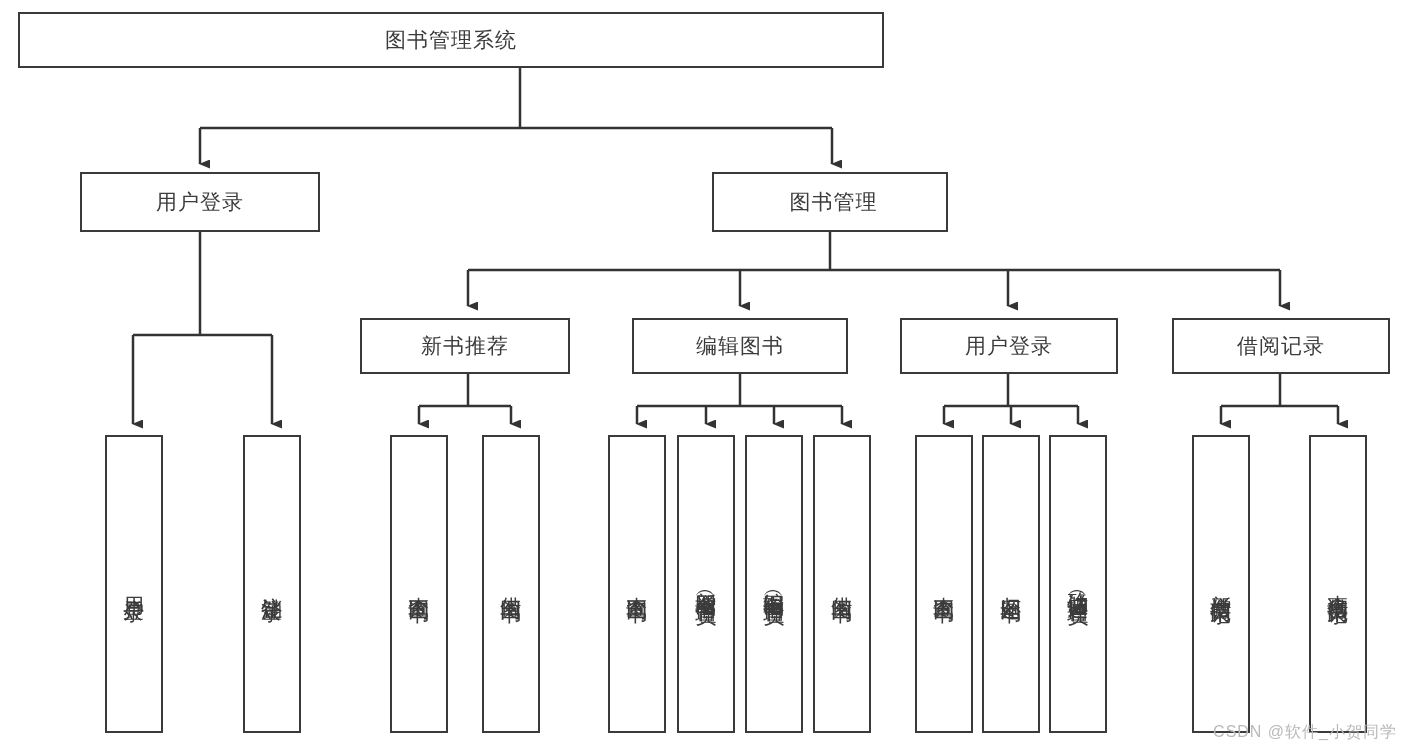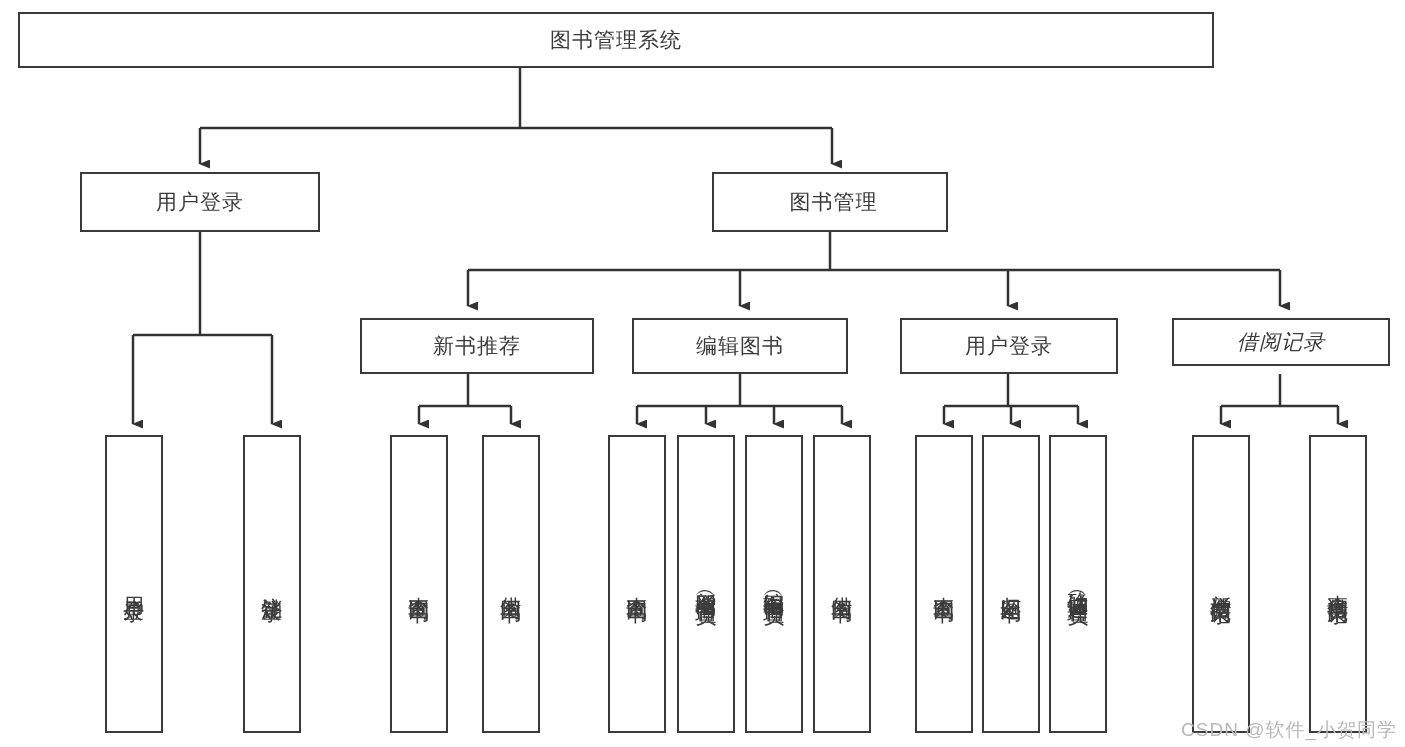--- a/index.html
+++ b/index.html
@@ -49,21 +49,21 @@
   }
   .node.v .vtext{
     writing-mode:vertical-rl;
     text-orientation:upright;
     display:block;
   }
   .watermark{
     position:absolute;
     right:8px;
     bottom:4px;
-    font-size:19px;
+    font-size:16px;
     color:#b9b9b9;
     letter-spacing:1px;
     white-space:nowrap;
     user-select:none;
   }
 </style>
 </head>
 <body>
 
 <div id="canvas">
@@ -113,41 +113,41 @@
       <path d="M1011,406 L1011,424" marker-end="url(#arrow)"></path>
       <path d="M1078,406 L1078,424" marker-end="url(#arrow)"></path>
 
       <path d="M1280,374 L1280,406"></path>
       <path d="M1221,406 L1338,406"></path>
       <path d="M1221,406 L1221,424" marker-end="url(#arrow)"></path>
       <path d="M1338,406 L1338,424" marker-end="url(#arrow)"></path>
     </g>
   </svg>
 
-  <div class="node h" style="left:18px;top:12px;width:1196px;height:56px;text-align:right;">
+  <div class="node h" style="left:18px;top:12px;width:866px;height:56px;text-align:right;">
     <span>图书管理系统</span>
   </div>
 
   <div class="node h" style="left:80px;top:172px;width:240px;height:60px;">
     <span>用户登录</span>
   </div>
   <div class="node h" style="left:712px;top:172px;width:236px;height:60px;padding-left:7px;">
     <span>图书管理</span>
   </div>
 
-  <div class="node h" style="left:360px;top:318px;width:234px;height:56px;">
+  <div class="node h" style="left:360px;top:318px;width:210px;height:56px;">
     <span>新书推荐</span>
   </div>
   <div class="node h" style="left:632px;top:318px;width:216px;height:56px;">
     <span>编辑图书</span>
   </div>
   <div class="node h" style="left:900px;top:318px;width:218px;height:56px;">
     <span>用户登录</span>
   </div>
-  <div class="node h" style="left:1172px;top:318px;width:218px;height:48px;font-style:italic;">
+  <div class="node h" style="left:1172px;top:318px;width:218px;height:56px;">
     <span>借阅记录</span>
   </div>
 
   <div class="node v" style="left:105px;top:435px;width:58px;height:298px;">
     <span class="vtext">用户登录</span>
   </div>
   <div class="node v" style="left:243px;top:435px;width:58px;height:298px;">
     <span class="vtext">注销登录</span>
   </div>
 

